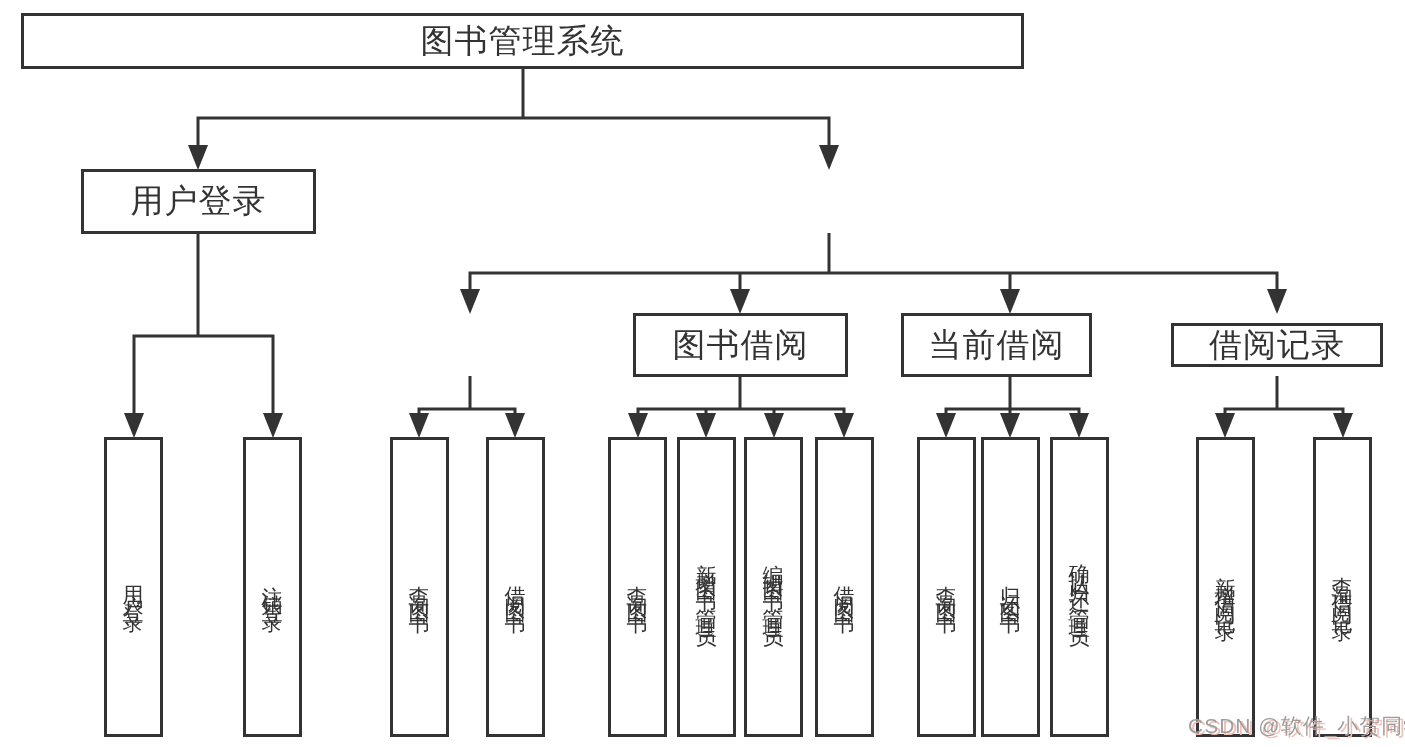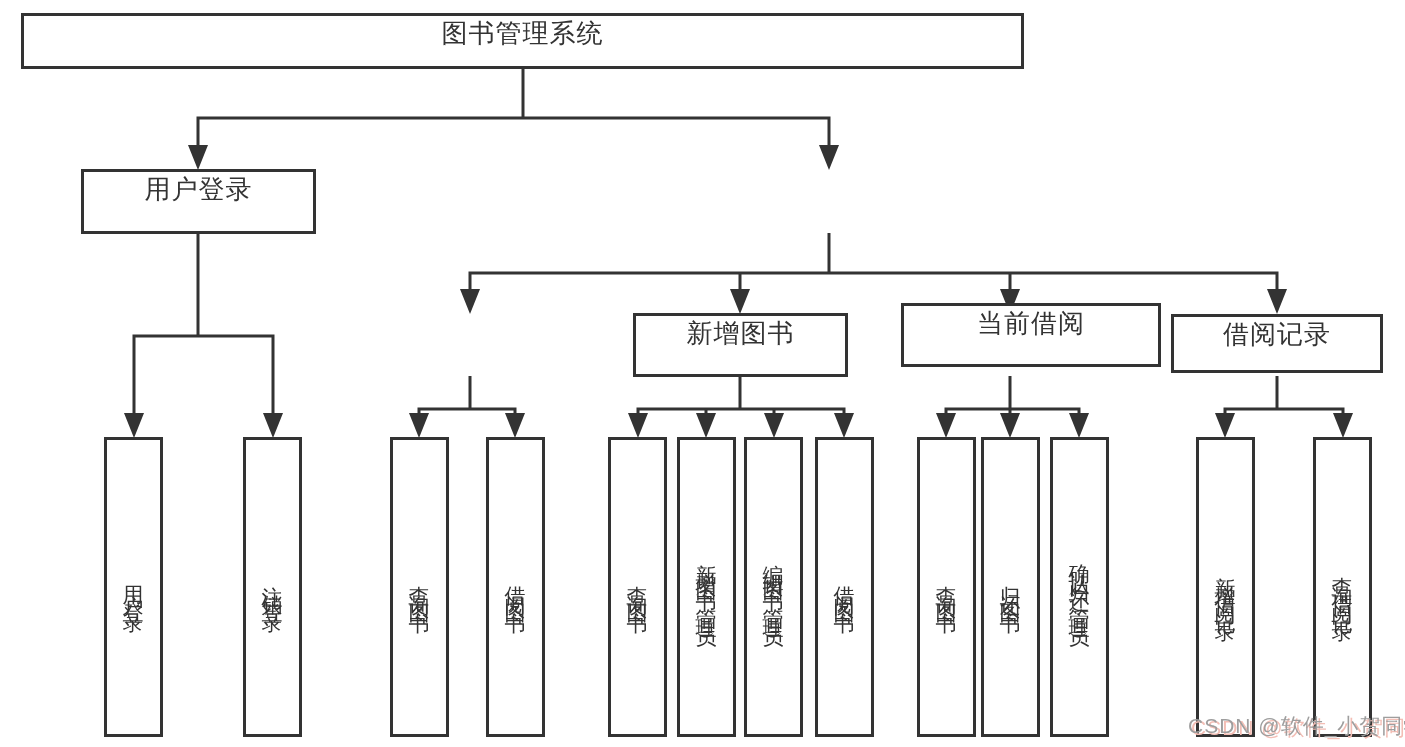--- a/index.html
+++ b/index.html
@@ -23,23 +23,23 @@
     width: 1405px;
     height: 747px;
     pointer-events: none;
   }
   .hbox {
     position: absolute;
     box-sizing: border-box;
     border: 3px solid #333333;
     background: #ffffff;
     display: flex;
-    align-items: flex-start;
+    align-items: center;
     justify-content: center;
-    font-size: 26px;
+    font-size: 33px;
     letter-spacing: 1px;
     color: #333333;
     white-space: nowrap;
   }
   .leaf {
     position: absolute;
     box-sizing: border-box;
     border: 3px solid #333333;
     background: #ffffff;
     width: 59px;
@@ -67,22 +67,22 @@
     text-shadow: 3px 2px 0 #f3beb5;
     white-space: nowrap;
     z-index: 5;
   }
   
   .box-root      { left: 21px;   top: 13px;  width: 1003px; height: 56px; }
   .box-login     { left: 81px;   top: 169px; width: 235px;  height: 65px; }
   .box-mgmt      { left: 712px;  top: 169px; width: 233px;  height: 65px; }
   .box-recommend { left: 363px;  top: 313px; width: 214px;  height: 64px; }
   .box-borrow    { left: 633px;  top: 313px; width: 215px;  height: 64px; }
-  .box-current   { left: 901px;  top: 303px; width: 260px;  height: 64px; }
-  .box-records   { left: 1171px; top: 314px; width: 212px;  height: 59px; }
+  .box-current   { left: 901px;  top: 313px; width: 191px;  height: 64px; }
+  .box-records   { left: 1171px; top: 323px; width: 212px;  height: 44px; }
   
   .lf-login-0 { left: 104px; }  .lf-login-1 { left: 243px; }
   .lf-rec-0   { left: 390px; }  .lf-rec-1   { left: 486px; }
   .lf-bor-0   { left: 608px; }  .lf-bor-1   { left: 677px; }
   .lf-bor-2   { left: 744px; }  .lf-bor-3   { left: 815px; }
   .lf-cur-0   { left: 917px; }  .lf-cur-1   { left: 981px; }
   .lf-cur-2   { left: 1050px; }
   .lf-recd-0  { left: 1196px; } .lf-recd-1  { left: 1313px; }
 </style>
 </head>
@@ -149,21 +149,21 @@
 
   <div class="hbox box-root">
     <span>图书管理系统</span>
   </div>
 
   <div class="hbox box-login">
     <span>用户登录</span>
   </div>
 
   <div class="hbox box-borrow">
-    <span>新增图书</span>
+    <span>图书借阅</span>
   </div>
   <div class="hbox box-current">
     <span>当前借阅</span>
   </div>
   <div class="hbox box-records">
     <span>借阅记录</span>
   </div>
 
   <div class="leaf lf-login-0">
     <span class="vtext">用户登录</span>

